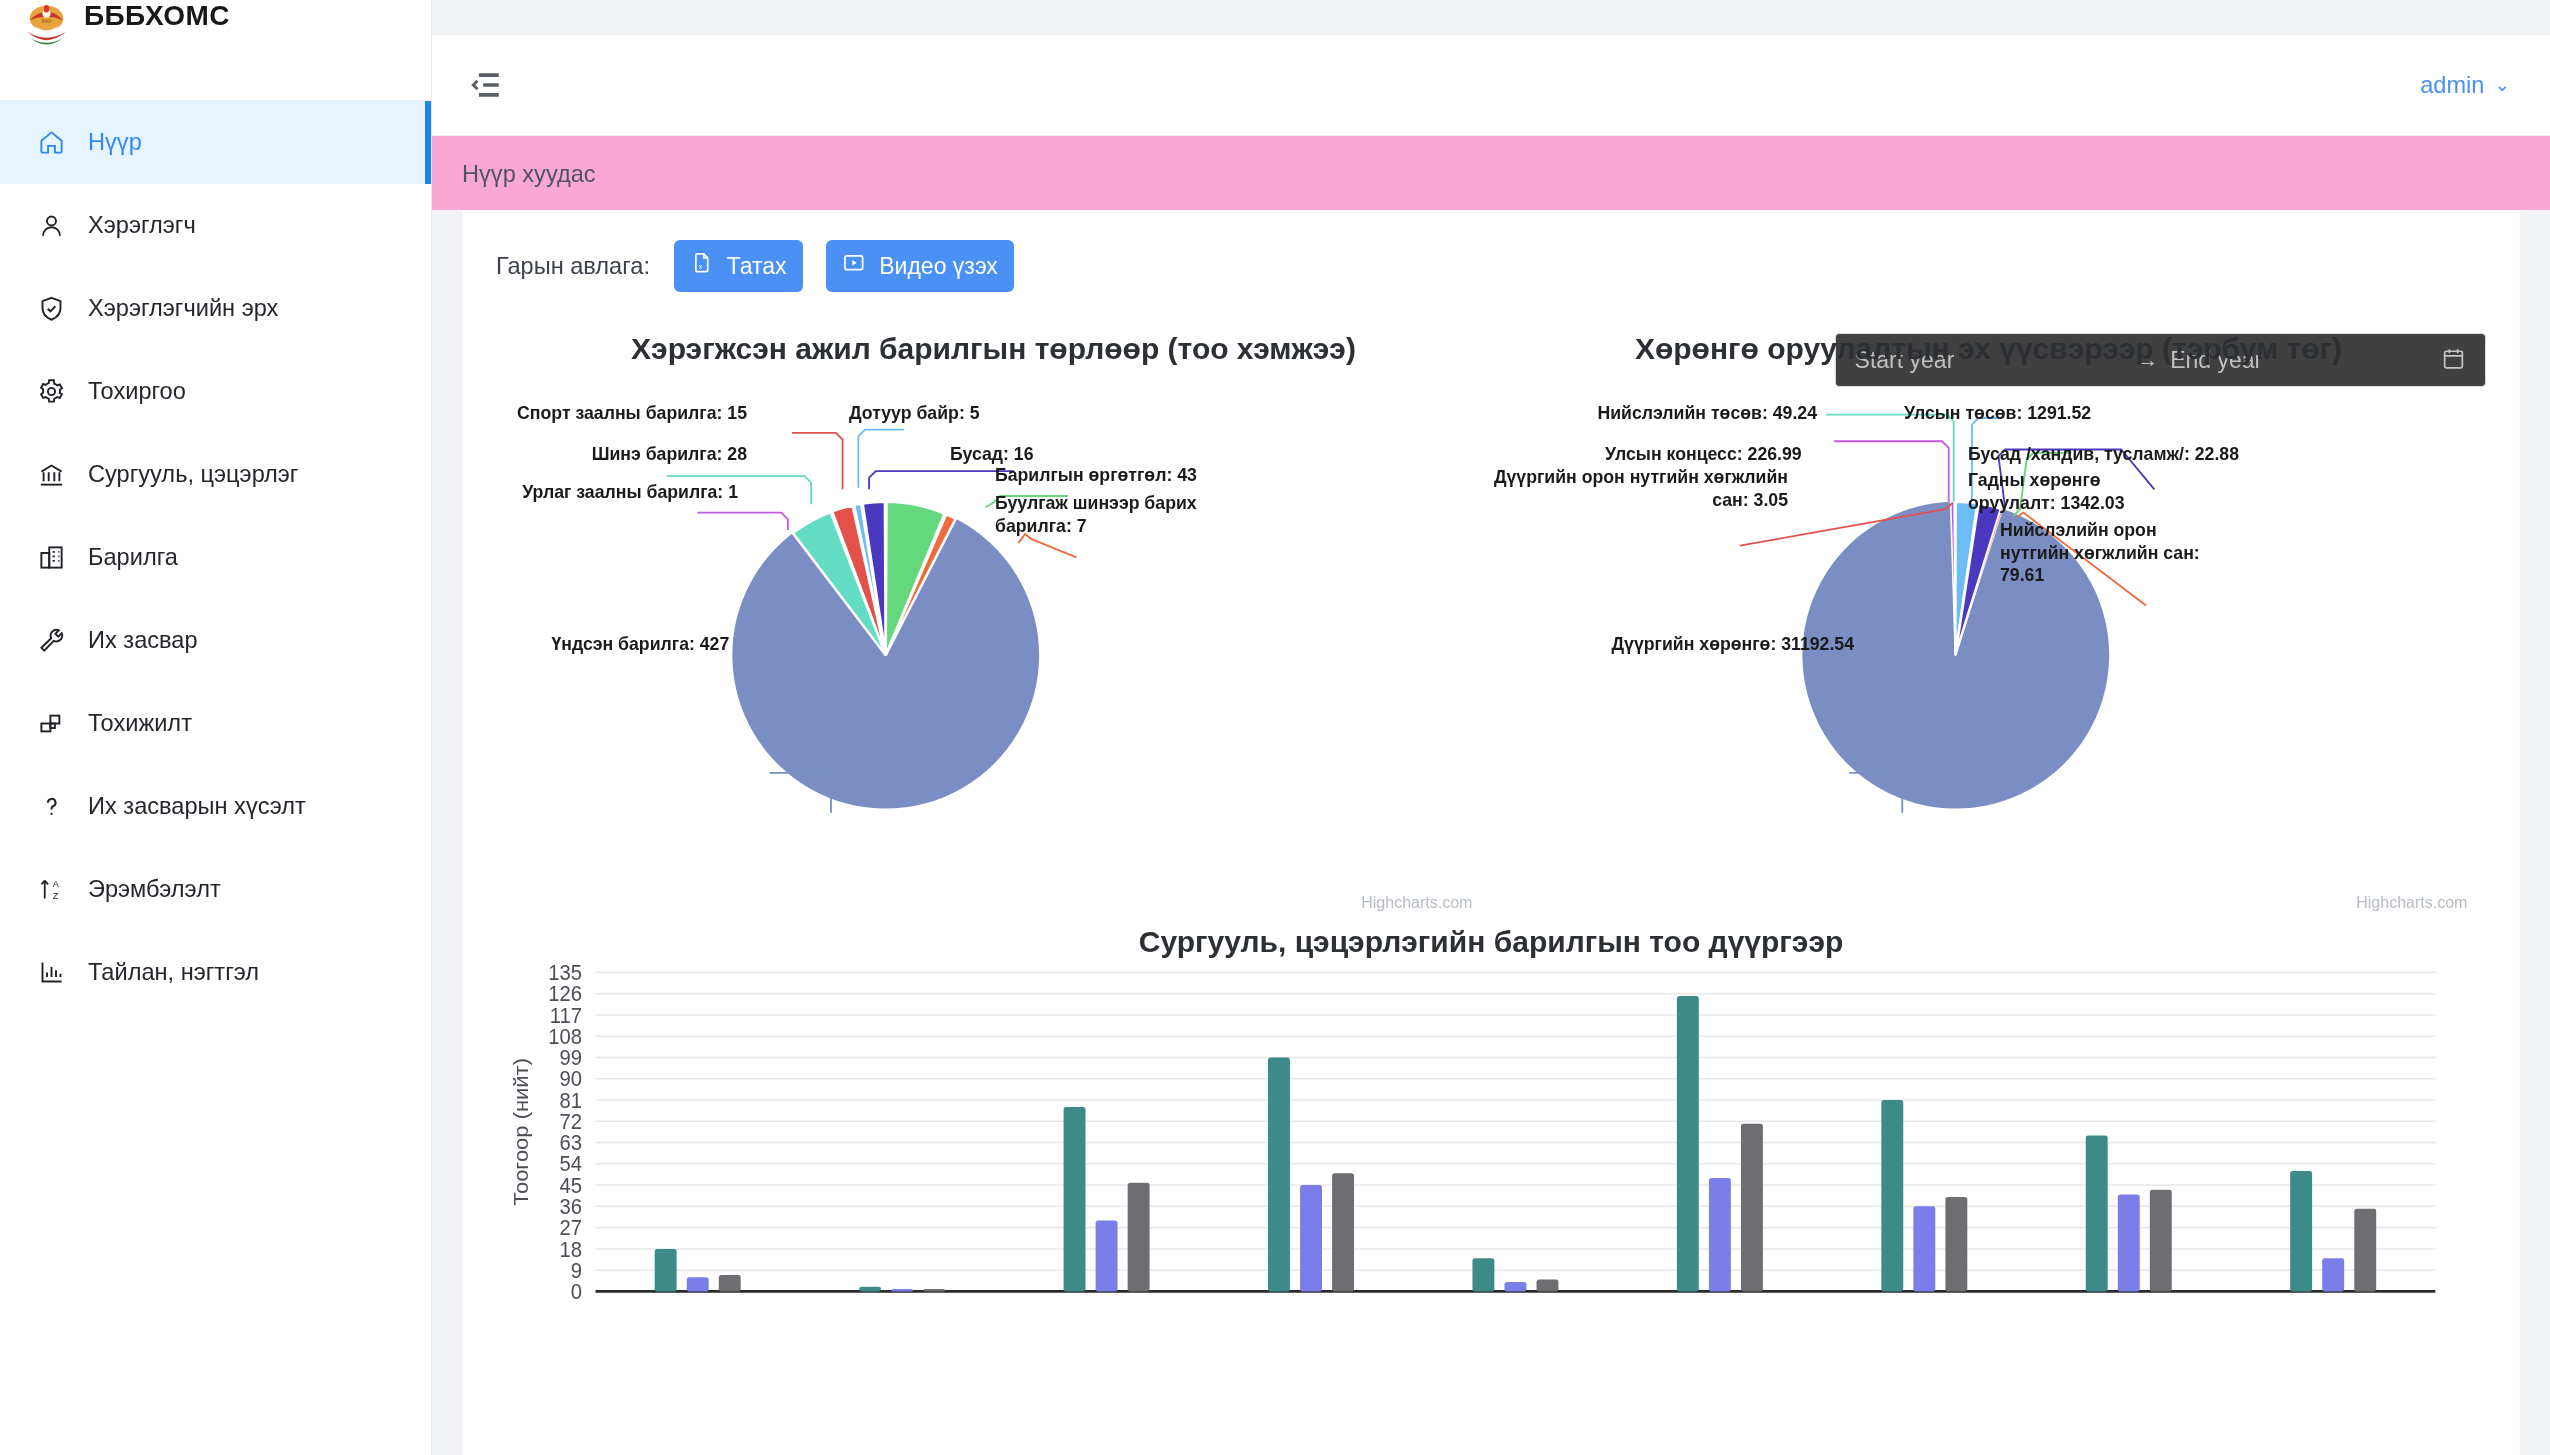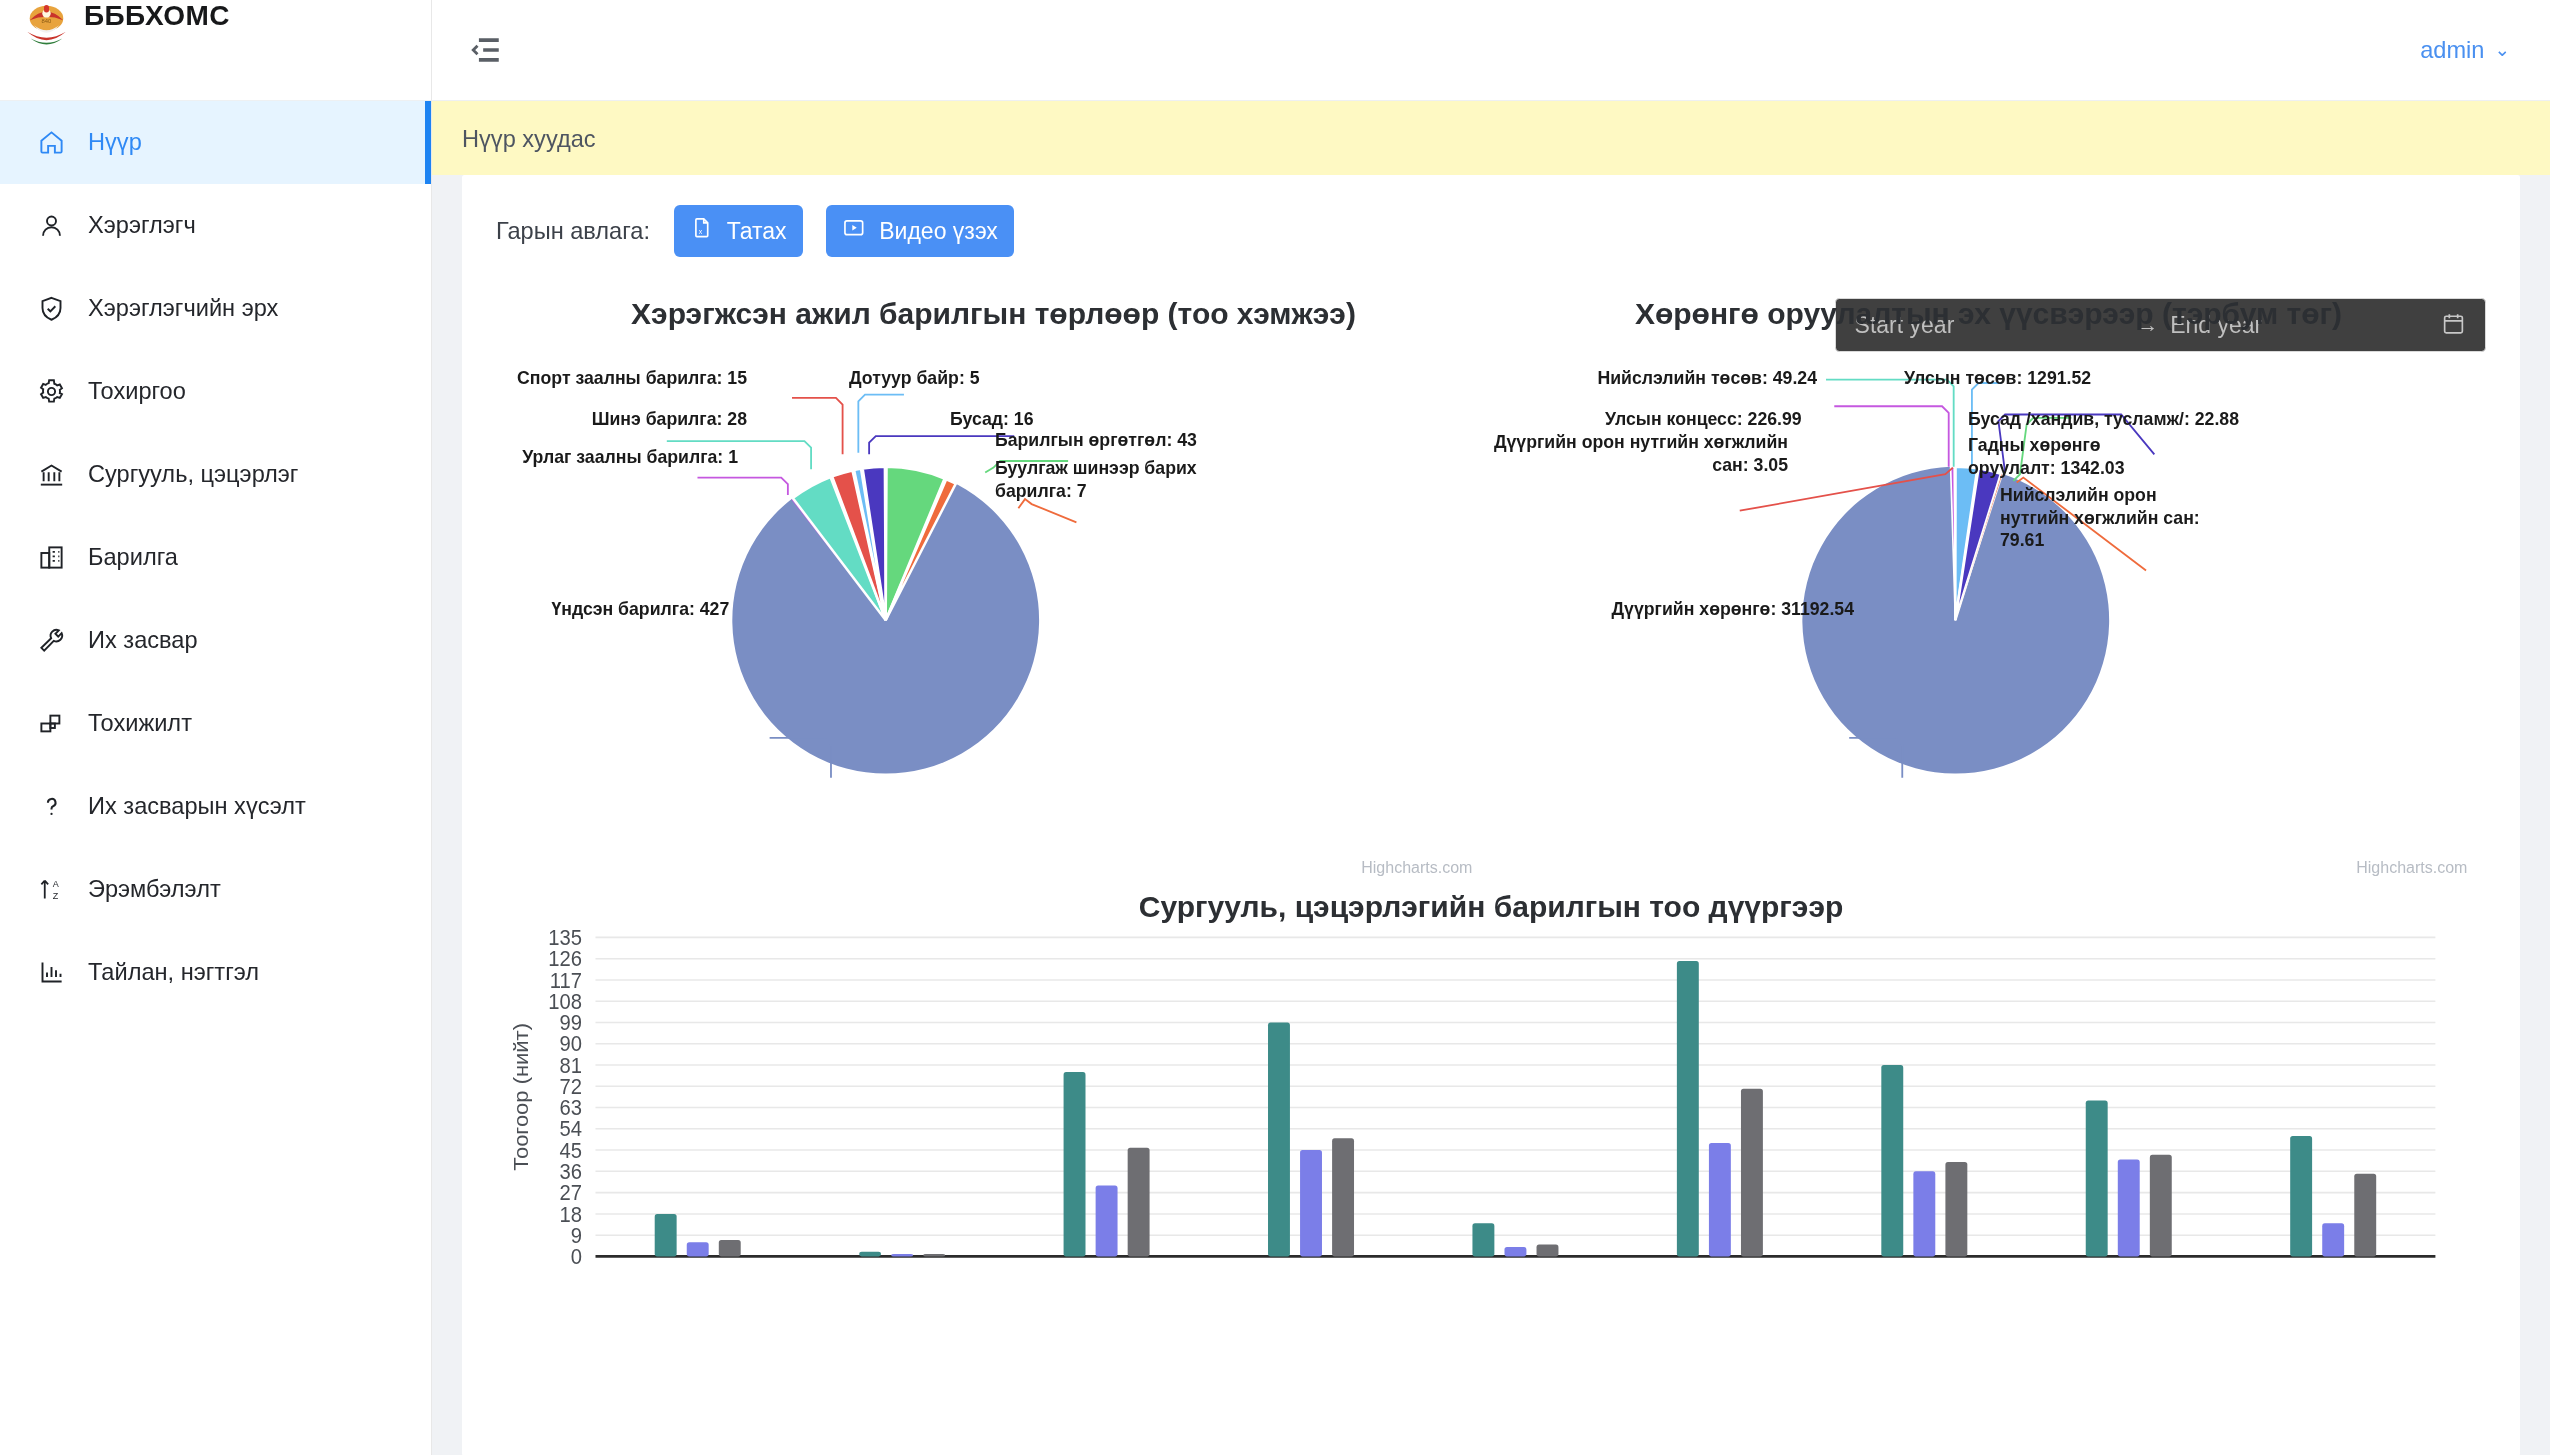--- a/index.html
+++ b/index.html
@@ -49,27 +49,28 @@
   .nav-icon svg { width: 27px; height: 27px; }
   .nav-item.active .nav-icon svg { stroke: #2f89f5; }
 
   
   .main { flex: 1; display: flex; flex-direction: column; min-width: 0; height: 1456px; }
   .topbar {
     height: 101px; background: #fff;
     display: flex; align-items: center; justify-content: space-between;
     padding: 0 40px 0 34px;
     border-bottom: 0.8px solid #eef0f2;
+    margin-top: 35px;
   }
   .collapse-btn { width: 40px; height: 40px; display: flex; align-items: center; justify-content: center; cursor: pointer; }
   .user-menu { display: flex; align-items: center; gap: 10px; color: #4a90f0; font-size: 23.6px; cursor: pointer; }
   .caret { font-size: 18.6px; line-height: 1; }
 
   .breadcrumb-strip {
-    background: #fef9c3; padding: 25px 0 22px 30px;
+    background: #f9a8d4; padding: 25px 0 22px 30px;
   }
   .breadcrumb { font-size: 23.6px; color: #4e5561; }
 
   .content-area { flex: 1; padding: 0 30px 0 30px; background: #f0f2f5; overflow: hidden; }
   .card {
     background: #fff; border-radius: 2.5px; height: 100%;
     padding: 30px 34px 0 34px; position: relative;
   }
 
   .toolbar-row { display: flex; align-items: center; gap: 23.6px; }

